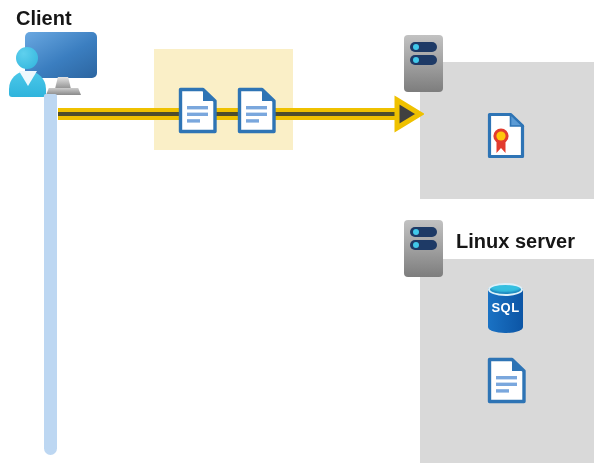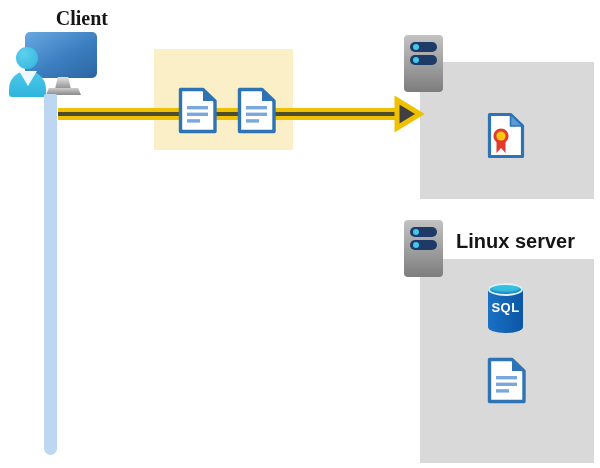--- a/index.html
+++ b/index.html
@@ -4,21 +4,21 @@
 <style>
   html,body { margin:0; padding:0; background:#fff; }
   .stage {
     position:relative; width:600px; height:468px; background:#ffffff;
     font-family:"Liberation Sans", sans-serif; overflow:hidden;
   }
   .abs { position:absolute; }
 
   
   .label-bold { font-weight:bold; font-size:20px; color:#161616; line-height:25px; }
-  .label-client { left:16px; top:6px; width:92px; text-align:right;font-family:Liberation Serif, serif; }
+  .label-client { left:16px; top:6px; width:92px; text-align:left; }
   .label-dc { left:455px; top:6px; width:140px; }
   .label-linux { left:456px; top:229px; width:140px; white-space:nowrap; }
   .label-ticket { font-size:19px; color:#3f3f3f; text-align:center; width:44px; top:55px; }
   .label-tgt { left:175px; }
   .label-spn { left:232px; }
   .label-keytab { left:420px; top:419px; width:174px; text-align:center; font-size:22px; color:#3b3b3b; }
 
   
   .monitor-screen { left:25px; top:32px; width:72px; height:46px; border-radius:5px;
     background:linear-gradient(150deg,#6aa8e1 0%,#3b7ec0 55%,#2c65a0 100%); }

